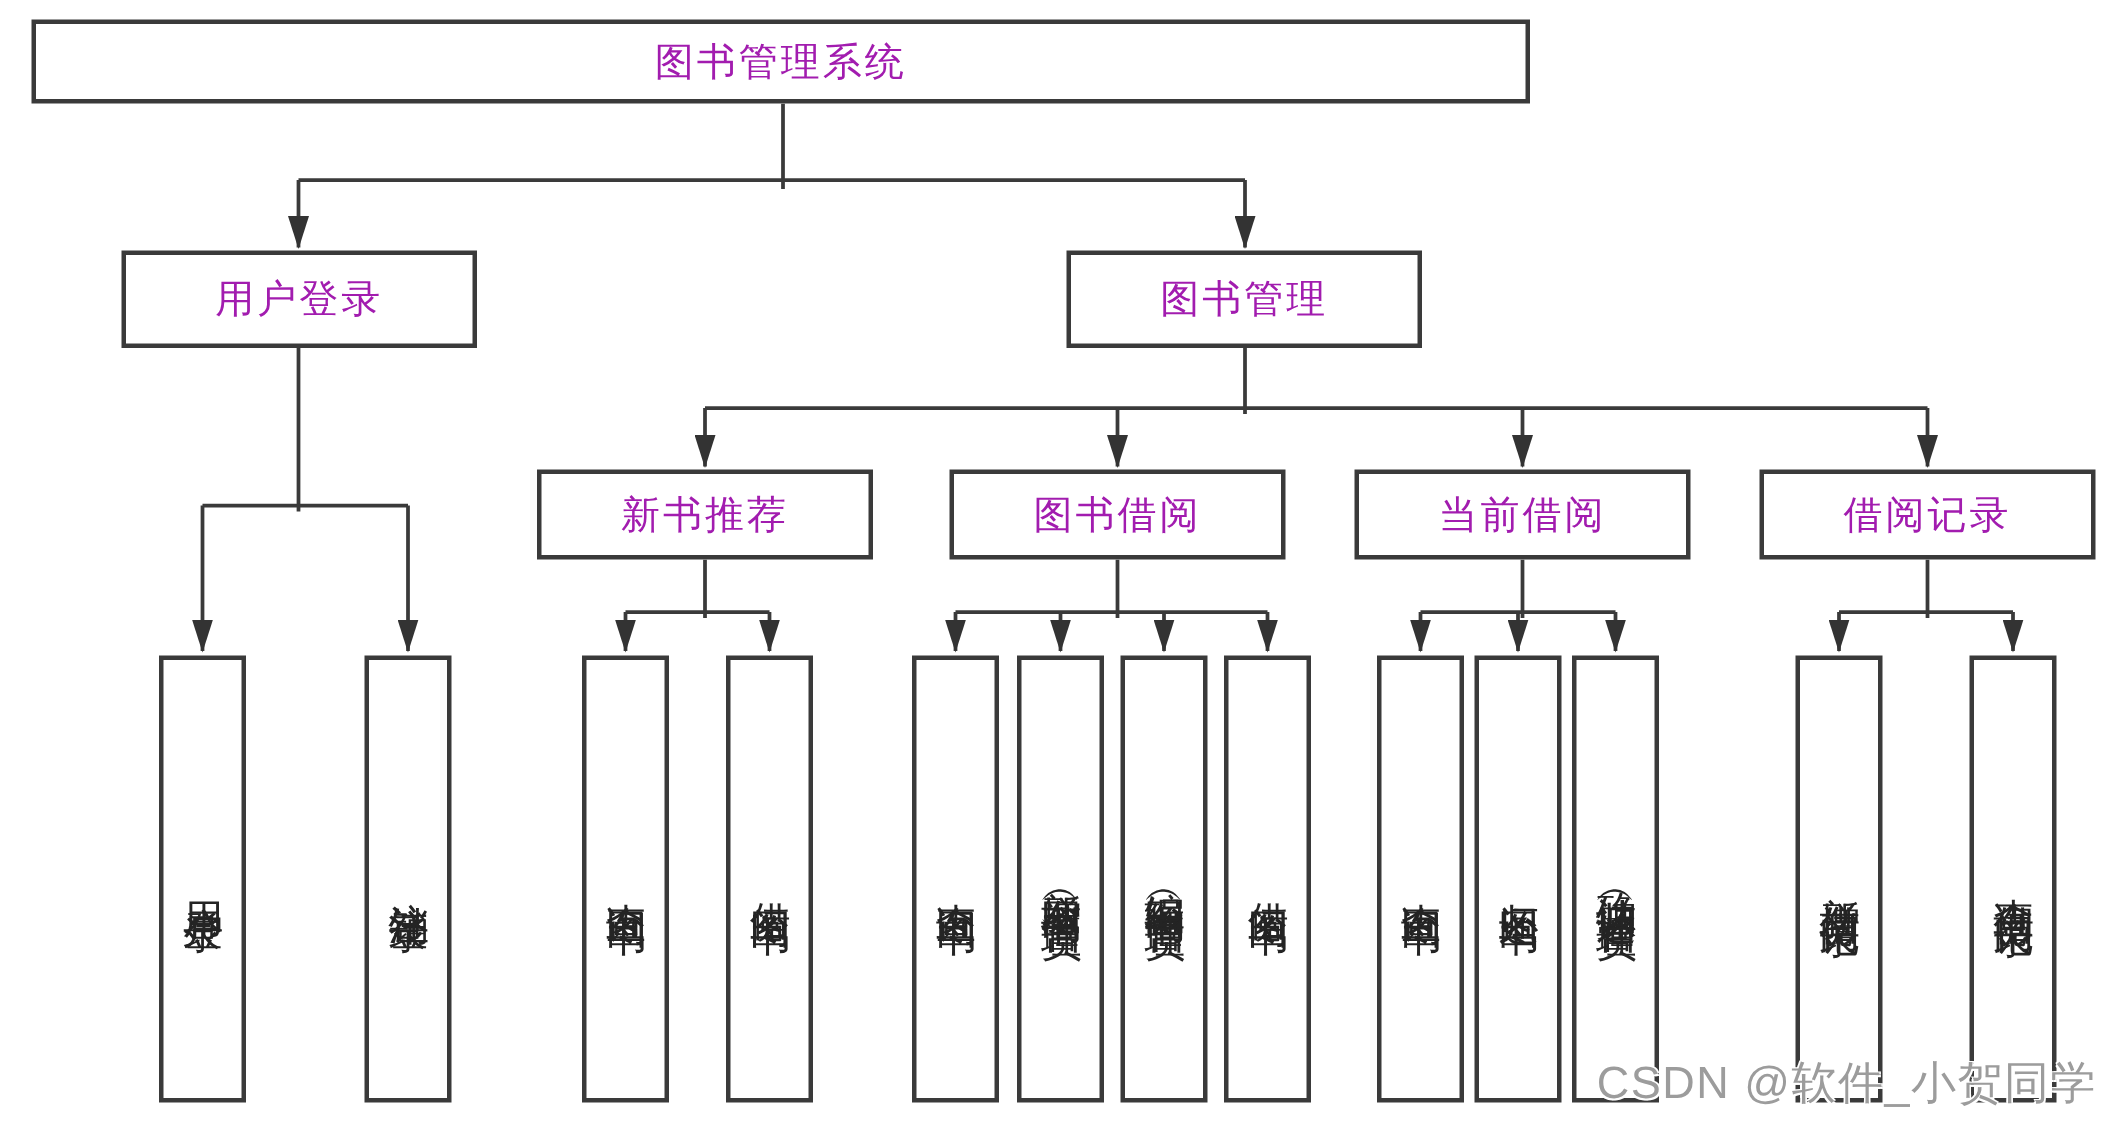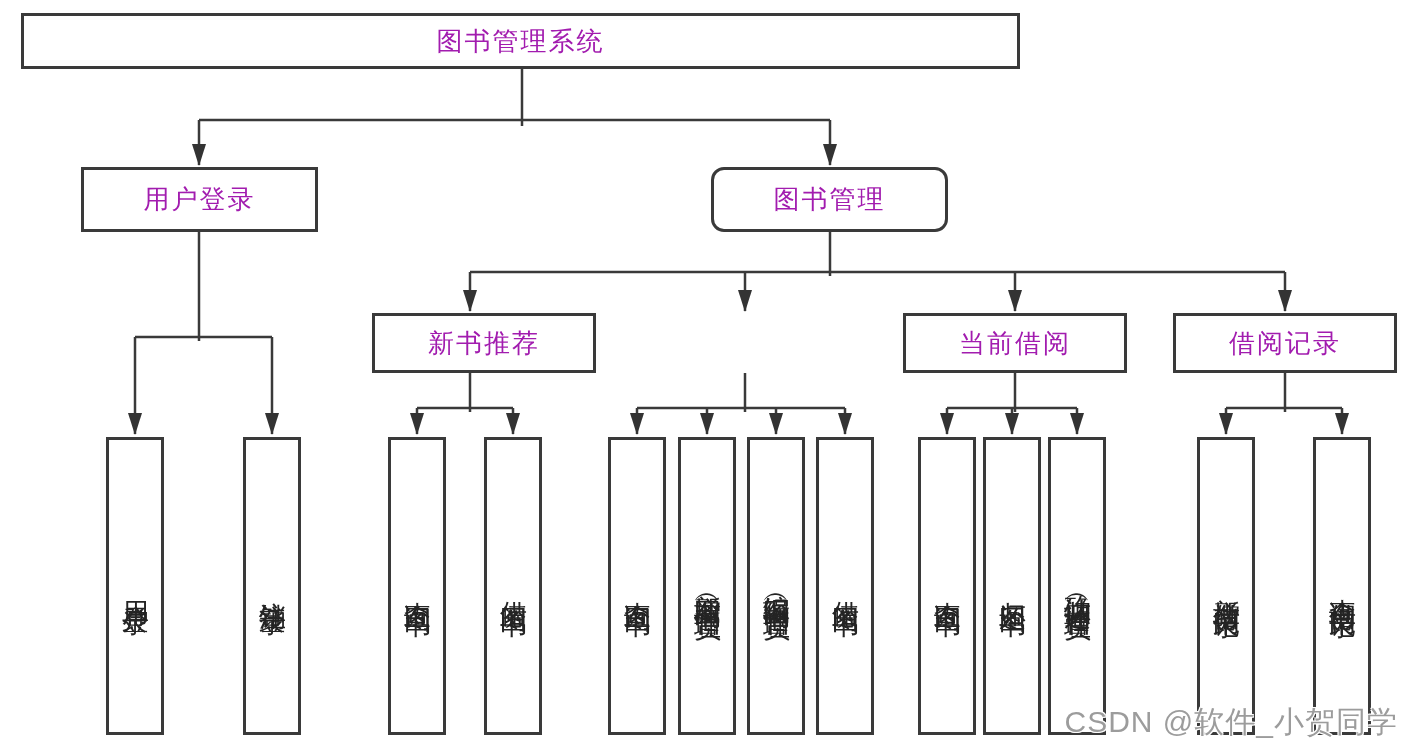--- a/index.html
+++ b/index.html
@@ -112,23 +112,24 @@
       <path d="M1285 373 V412"></path>
       <path d="M1226 408 H1342"></path>
       <path d="M1226 408 V434" marker-end="url(#arrow)"></path>
       <path d="M1342 408 V434" marker-end="url(#arrow)"></path>
     </g>
   </svg>
 
   <div class="hbox" style="left:21px; top:13px; width:999px; height:56px;">图书管理系统</div>
 
   <div class="hbox" style="left:81px; top:167px; width:237px; height:65px;">用户登录</div>
-  <div class="hbox" style="left:711px; top:167px; width:237px; height:65px;border-radius:13px;">图书管理</div>
+  <div class="hbox" style="left:711px; top:167px; width:237px; height:65px;">图书管理</div>
 
-  <div class="hbox" style="left:358px; top:313px; width:224px; height:60px;margin-left:14px;">新书推荐</div>
+  <div class="hbox" style="left:358px; top:313px; width:224px; height:60px;">新书推荐</div>
+  <div class="hbox" style="left:633px; top:313px; width:224px; height:60px;">图书借阅</div>
   <div class="hbox" style="left:1173px; top:313px; width:224px; height:60px;">借阅记录</div>
   <div class="hbox" style="left:903px; top:313px; width:224px; height:60px;">当前借阅</div>
 
   <div class="vbox" style="left:106px;">
     <span class="vlabel">用户登录</span>
   </div>
   <div class="vbox" style="left:243px;">
     <span class="vlabel">注销登录</span>
   </div>
 

